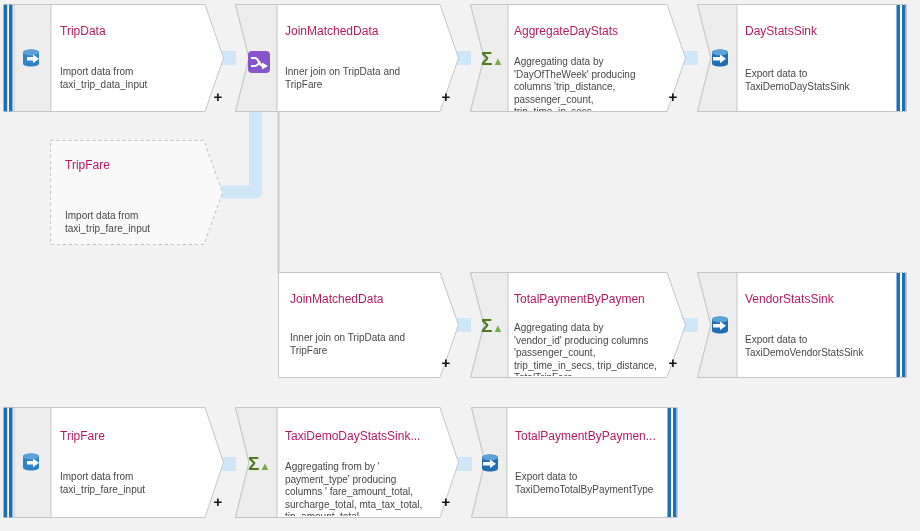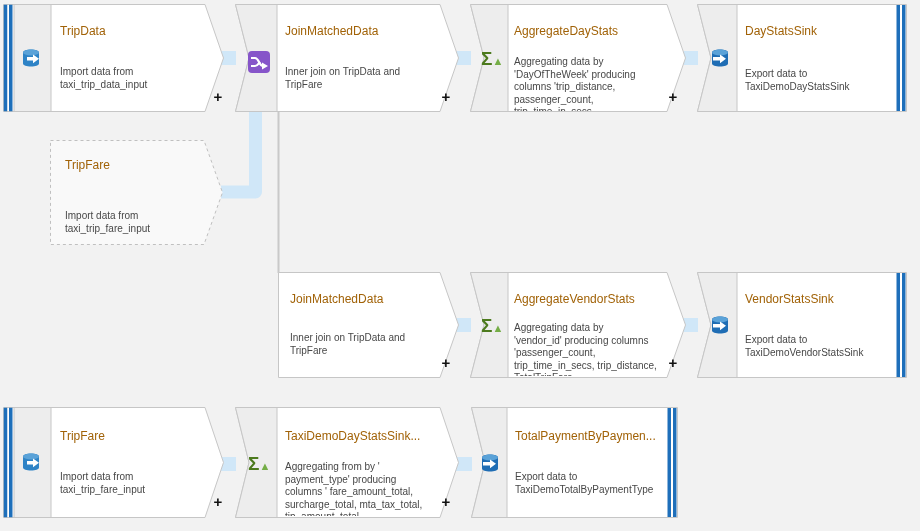--- a/index.html
+++ b/index.html
@@ -13,21 +13,21 @@
   #wires{position:absolute;left:0;top:0;}
   .wire{fill:var(--connector-blue);}
   .elbow{stroke:var(--connector-blue);stroke-width:13;fill:none;stroke-linejoin:round;}
   .gline{stroke:var(--stream-line-gray);stroke-width:2;fill:none;}
   .node{position:absolute;cursor:pointer;}
   .shape{position:absolute;left:0;top:0;}
   .body{fill:var(--node-body);stroke:var(--node-border);stroke-width:1;}
   .ghost .body{fill:#f9f9f9;stroke:#c0c0c0;stroke-dasharray:3 3;}
   .band{fill:var(--node-band);stroke:var(--node-border);stroke-width:1;}
   .bar{fill:var(--sink-source-bar-blue);}
-  .title{position:absolute;font-size:12px;color:#a16207;white-space:nowrap;}
+  .title{position:absolute;font-size:12px;color:#be185d;white-space:nowrap;}
   .desc{position:absolute;font-size:10px;line-height:12.5px;color:#474747;white-space:pre-line;overflow:hidden;width:158px;}
   .plus{position:absolute;width:20px;text-align:center;font-size:15px;font-weight:700;color:#111;cursor:pointer;}
   .nicon{position:absolute;}
   .sigma{position:absolute;width:28px;height:22px;white-space:nowrap;}
   .sigma .s{font-size:19px;font-weight:700;color:var(--aggregate-green);}
   .sigma .t{font-size:11px;color:#74ad46;}
   .cyl{fill:var(--dataset-blue);}
   .cyltop{fill:#5aa2d8;}
   .cyl2{fill:#1f6db4;}
   .jtile{fill:var(--join-purple);}
@@ -135,21 +135,21 @@
 TripFare</div>
     <div class="plus" style="left:158px;top:82px">+</div>
   </div>
 
   <div class="node" style="left:470px;top:272px;width:216px;height:106px">
     <svg class="shape" width="216" height="106">
       <polygon class="body" points="0.5,0.5 197,0.5 215.5,53 197,105.5 0.5,105.5 14,53"></polygon>
       <polygon class="band" points="0.5,0.5 38,0.5 38,105.5 0.5,105.5 14,53"></polygon>
     </svg>
     <div class="sigma" style="left:11px;top:43px"><span class="s">Σ</span><span class="t">▲</span></div>
-    <div class="title" style="left:44px;top:20px">AggregateVendorStats</div>
+    <div class="title" style="left:44px;top:20px">TotalPaymentByPaymen</div>
     <div class="desc" style="left:44px;top:50px;height:54px">Aggregating data by
 'vendor_id' producing columns
 'passenger_count,
 trip_time_in_secs, trip_distance,
 TotalTripFare, ...</div>
     <div class="plus" style="left:193px;top:82px">+</div>
   </div>
 
   <div class="node" style="left:697px;top:272px;width:210px;height:126px">
     <svg class="shape" width="210" height="106">

